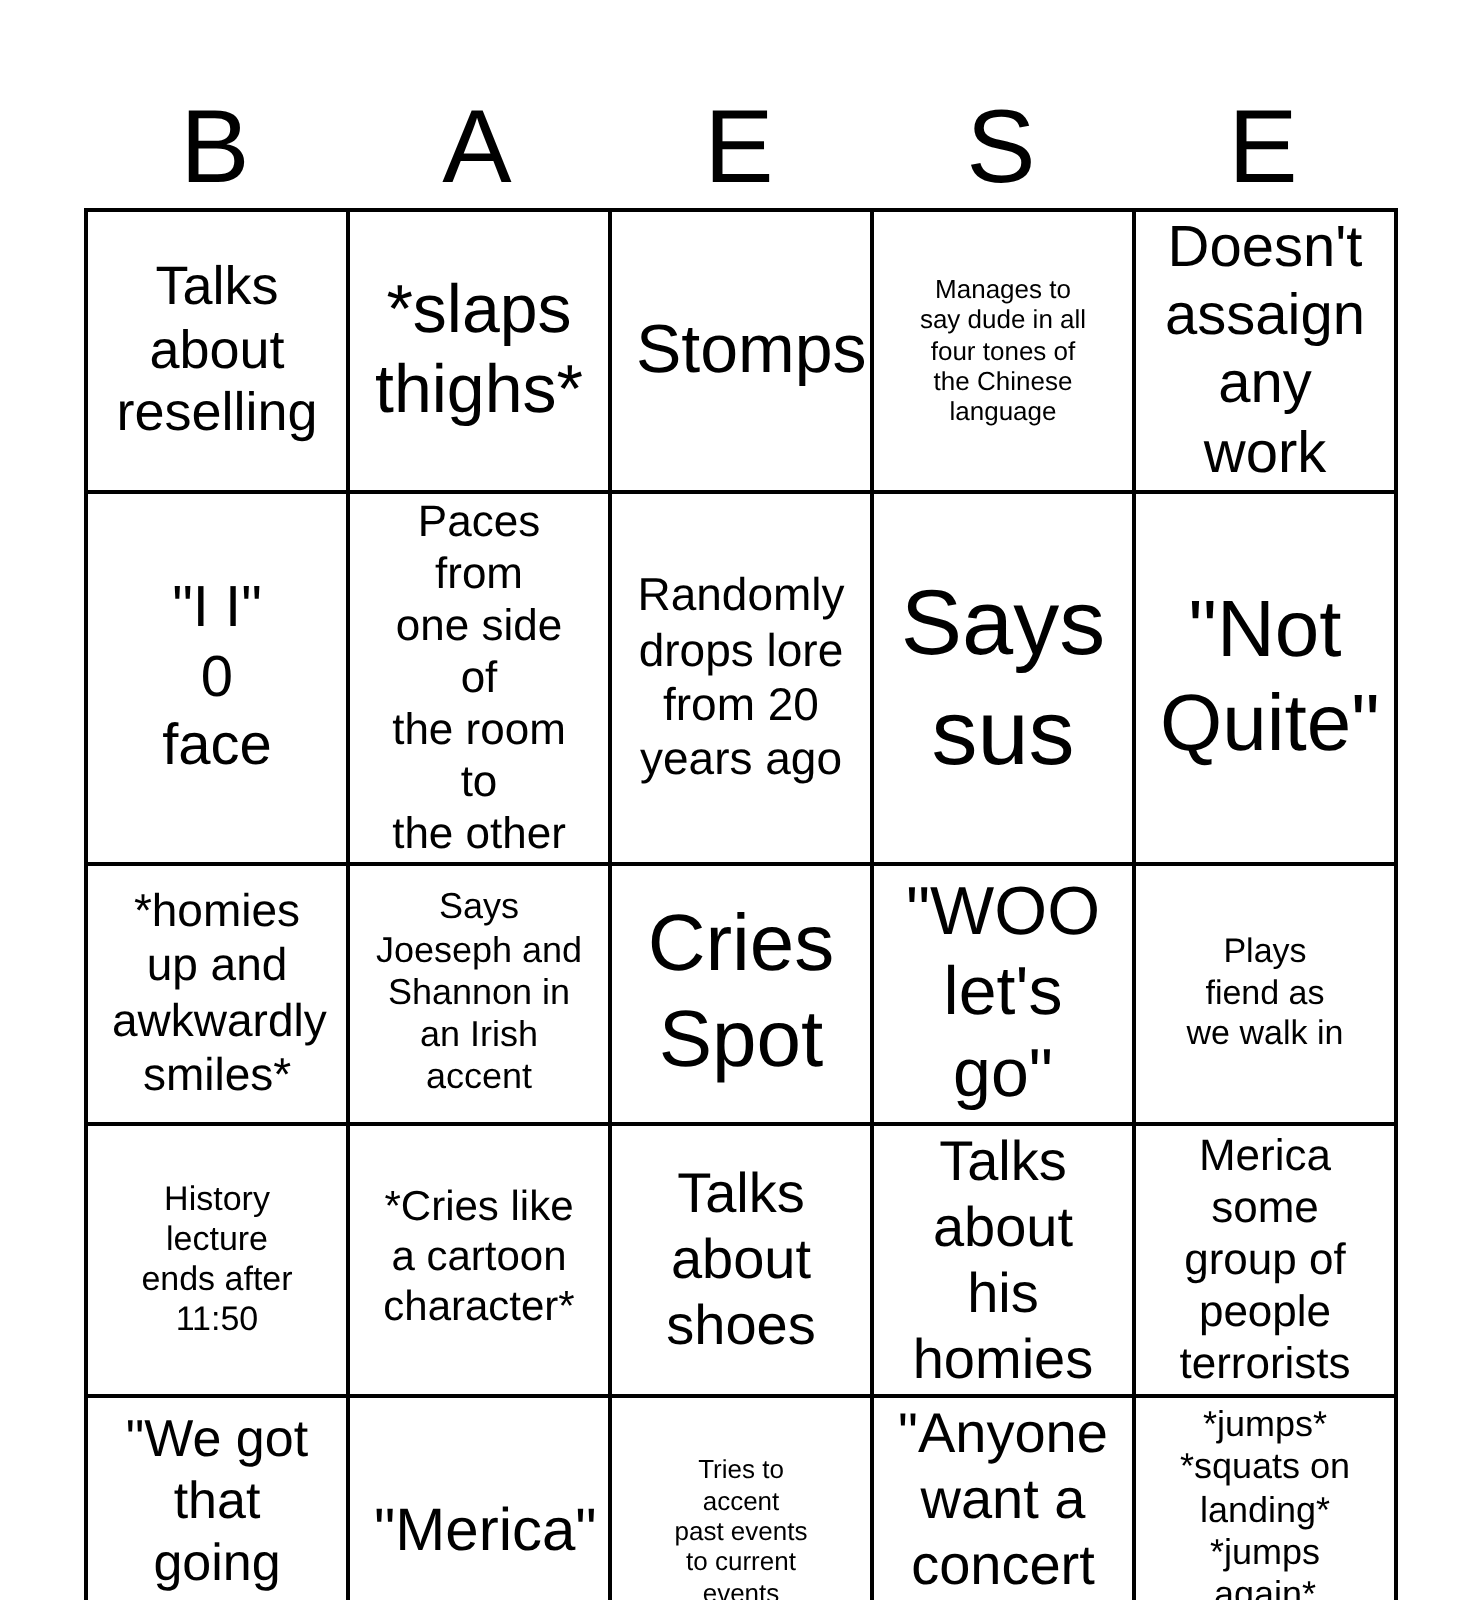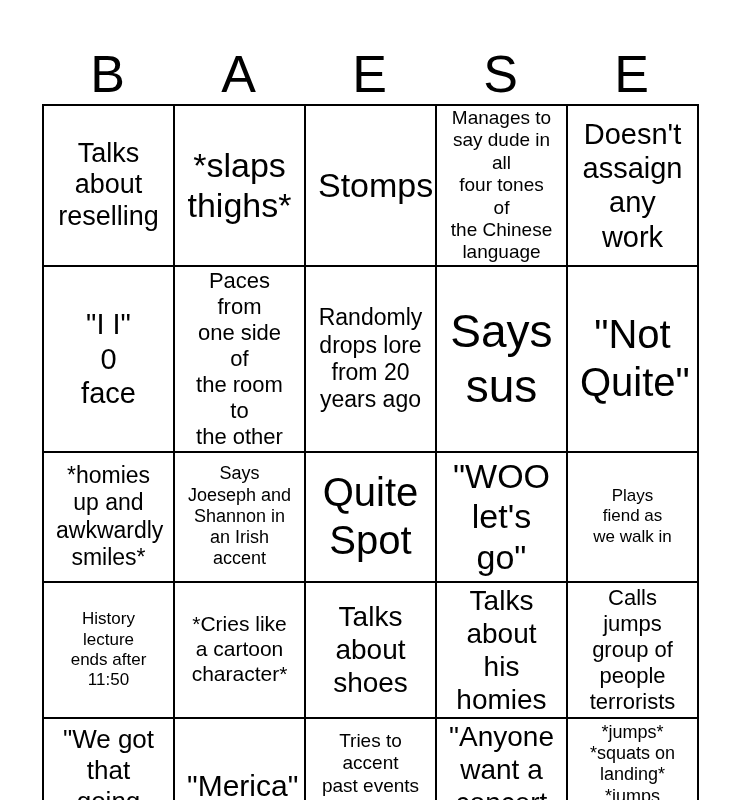--- a/index.html
+++ b/index.html
@@ -46,21 +46,21 @@
     background: #ffffff;
     text-align: center;
     vertical-align: middle;
     white-space: pre-line;
     line-height: 1.18;
     padding: 1px 12px;
     box-sizing: border-box;
     overflow: hidden;
     cursor: pointer;
   }
-  .fs17{font-size:19px}
+  .fs17{font-size:13px}
   .fs18{font-size:18px}
   .fs22{font-size:22px}
   .fs23{font-size:23px}
   .fs24{font-size:17px}
   .fs25{font-size:21px}
   .fs26{font-size:26px}
   .fs27{font-size:27px}
   .fs28{font-size:28px}
   .fs29{font-size:29px}
   .fs30{font-size:30px}
@@ -117,21 +117,21 @@
     <tr>
       <td class="cell fs23">*homies
 up and
 awkwardly
 smiles*</td>
       <td class="cell fs18">Says
 Joeseph and
 Shannon in
 an Irish
 accent</td>
-      <td class="cell fs40">Quite
+      <td class="cell fs40">Cries
 Spot</td>
       <td class="cell fs34">"WOO
 let's
 go"</td>
       <td class="cell fs24">Plays
 fiend as
 we walk in</td>
     </tr>
     <tr>
       <td class="cell fs24">History
@@ -140,21 +140,21 @@
 11:50</td>
       <td class="cell fs25">*Cries like
 a cartoon
 character*</td>
       <td class="cell fs28">Talks
 about
 shoes</td>
       <td class="cell fs28">Talks
 about his
 homies</td>
-      <td class="cell fs22">Calls jumps
+      <td class="cell fs22">Merica some
 group of
 people
 terrorists</td>
     </tr>
     <tr>
       <td class="cell fs26">"We got
 that going
 for us"</td>
       <td class="cell fs30">"Merica"</td>
       <td class="cell fs17">Tries to

